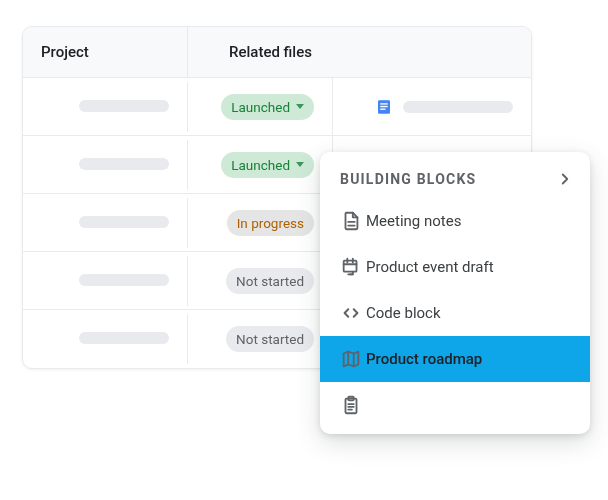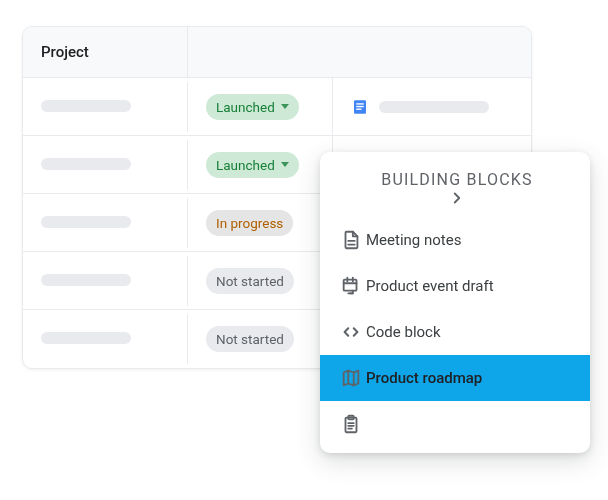--- a/index.html
+++ b/index.html
@@ -38,20 +38,21 @@
   .col-status  { width: 145px; border-right: 1px solid #e8eaed; }
   .col-files   { flex: 1; }
   .table-header .col-project,
   .table-header .col-status,
   .table-header .col-files { font-weight: 500; color: #202124; }
   .table-body .table-row {
     display: flex;
     border-bottom: 1px solid #e8eaed;
     align-items: center;
     height: 58px;
+    text-align: right;
   }
   .table-body .table-row:last-child { border-bottom: none; }
   .skeleton {
     display: inline-block;
     height: 12px;
     border-radius: 6px;
     background: #e8eaed;
   }
   .sk-project { width: 90px; }
   .sk-file    { width: 110px; vertical-align: middle; }
@@ -86,25 +87,24 @@
     background: #fff;
     border-radius: 10px;
     box-shadow: 0 2px 6px rgba(60,64,67,0.15), 0 8px 24px rgba(60,64,67,0.18);
     padding: 6px 0 6px 0;
   }
   .popup-header {
     display: flex;
     align-items: center;
     justify-content: space-between;
     padding: 12px 16px 10px 20px;
-    font-size: 16px;
-    font-weight: 400;
+    font-size: 14px;
+    font-weight: 700;
     letter-spacing: 1.2px;
     color: #5f6368;
-    flex-direction: column;
   }
   .popup-item {
     display: flex;
     align-items: center;
     gap: 4px;
     padding: 12px 18px 12px 20px;
     font-size: 15px;
     color: #3c4043;
     cursor: pointer;
   }
@@ -119,20 +119,21 @@
     width: 18px; height: 18px;
     color: #5f6368;
   }
 </style>
 </head>
 <body>
 
 <div class="table-card">
   <div class="table-header">
     <div class="col-project">Project</div>
+    <div class="col-files">Related files</div>
   </div>
   <div class="table-body" id="table-body">
       <div class="table-row">
         <div class="col-project"><span class="skeleton sk-project"></span></div>
         <div class="col-status"><span class="status-pill" style="background: rgb(206, 234, 214); color: rgb(24, 128, 56);">
             <span>Launched</span>
             <span class="caret"></span>
           </span></div>
         <div class="col-files"><span class="doc-icon">
             <svg viewBox="0 0 24 24" width="18" height="18">

